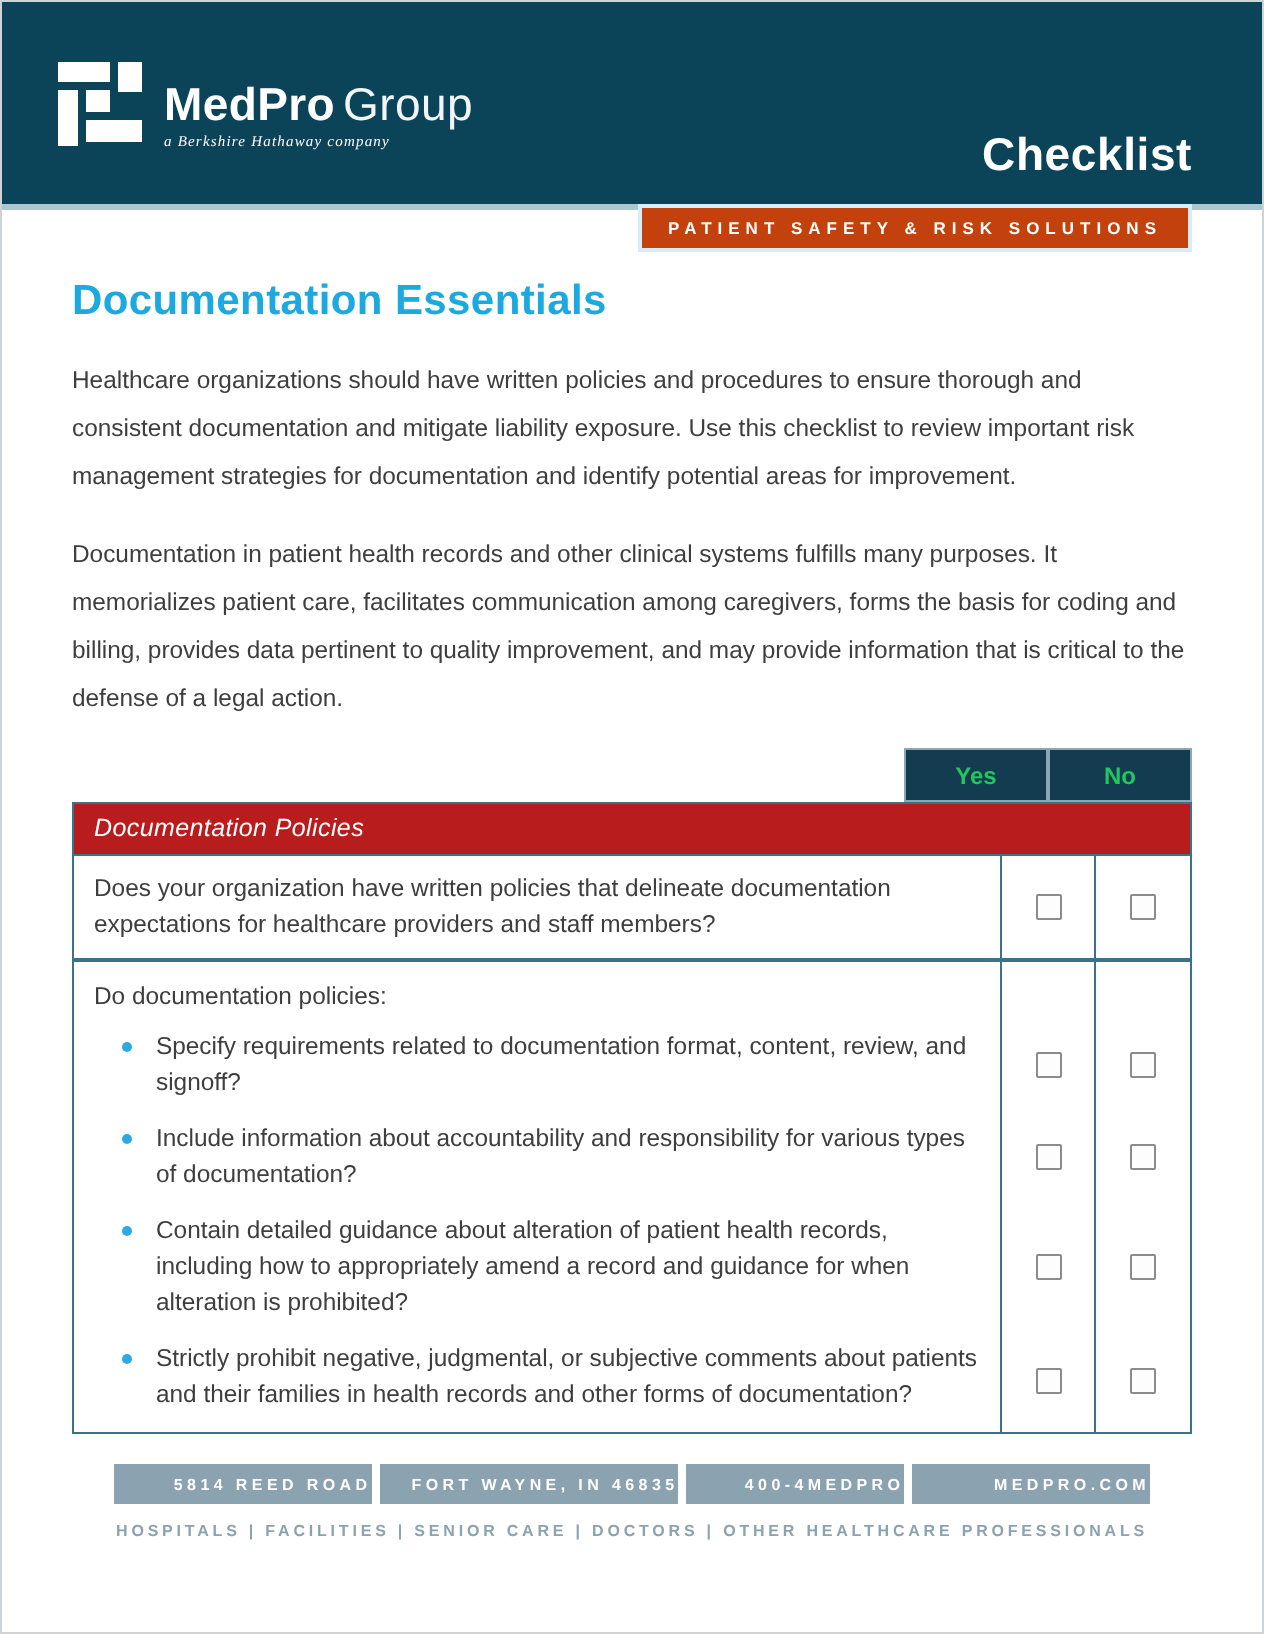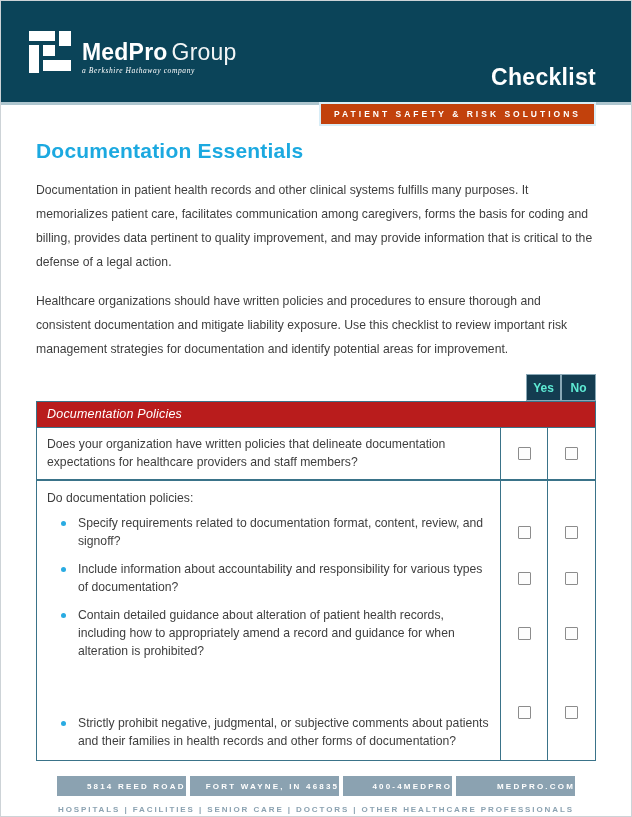--- a/index.html
+++ b/index.html
@@ -30,39 +30,39 @@
     letter-spacing:3px; padding:5px 13px; white-space:nowrap;
   }
   
   .content { padding:0 35px; }
   .page-title { margin-top:34px; text-align:left; color:#1ca9e0; font-size:21px; font-weight:bold; letter-spacing:0.2px; }
   .para { margin-top:15px; font-size:12.2px; line-height:24px; color:#3e3e3e; }
   
   .tbl { margin-top:13px; }
   .tbl-head { display:flex; justify-content:flex-end; }
   .hcell {
-    width:35px; height:27px; background:#143c50; color:#5eead4;
+    width:72px; height:27px; background:#143c50; color:#22c55e;
     font-size:12px; font-weight:bold; display:flex; align-items:center; justify-content:center;
     border:1px solid #89a8b6;
   }
   .hcell + .hcell { border-left:1px solid #89a8b6; }
   .tbl-body { border:1px solid #3a7389; }
   .section-bar {
     background:#b91c1c; color:#ffffff; font-style:italic; font-weight:normal;
     font-size:12.5px; padding:5px 10px 6px; letter-spacing:0.2px;
   }
   .row { display:flex; align-items:stretch; border-top:1px solid #3a7389; }
   .row-group { border-top:2px solid #3a7389; }
   .qtext { flex:1; padding:7px 10px 8px; font-size:12.2px; line-height:18px; color:#3e3e3e; }
   .ycell, .ncell { width:47px; border-left:1px solid #3a7389; display:flex; align-items:center; justify-content:center; }
   .ncell { width:48px; }
   .subrow { display:flex; align-items:stretch; }
   .lead-text { flex:1; padding:8px 10px 2px; font-size:12.2px; line-height:18px; color:#3e3e3e; }
   .bq { flex:1; display:flex; padding:5px 10px 5px 24px; }
-  .subrow.last .bq { padding-bottom:10px;margin-top:44px; }
+  .subrow.last .bq { padding-bottom:10px; }
   .dot { width:5px; height:5px; border-radius:50%; background:#29abe2; margin:7px 12px 0 0; flex-shrink:0; }
   .btext { font-size:12.2px; line-height:18px; color:#3e3e3e; }
   .checkbox { width:13px; height:13px; border:1px solid #8c8c8c; background:#fdfdfd; border-radius:1px; }
   
   .footer { margin-top:15px; }
   .fbar { display:flex; justify-content:center; gap:4px; padding:0 21px; }
   .fseg {
     background:#8ba2b1; color:#ffffff; font-size:8px; font-weight:bold;
     letter-spacing:2.2px; padding:6px 0 5px; text-align:right; white-space:nowrap;
   }
@@ -94,22 +94,22 @@
         </div>
         <div class="brand-tagline">a Berkshire Hathaway company</div>
       </div>
     </div>
     <div class="checklist-heading">Checklist</div>
     <div class="psrs-banner">PATIENT SAFETY &amp; RISK SOLUTIONS</div>
   </div>
 
   <div class="content">
     <div class="page-title">Documentation Essentials</div>
+    <div class="para">Healthcare organizations should have written policies and procedures to ensure thorough and consistent documentation and mitigate liability exposure. Use this checklist to review important risk management strategies for documentation and identify potential areas for improvement.</div>
     <div class="para">Documentation in patient health records and other clinical systems fulfills many purposes. It memorializes patient care, facilitates communication among caregivers, forms the basis for coding and billing, provides data pertinent to quality improvement, and may provide information that is critical to the defense of a legal action.</div>
-    <div class="para">Healthcare organizations should have written policies and procedures to ensure thorough and consistent documentation and mitigate liability exposure. Use this checklist to review important risk management strategies for documentation and identify potential areas for improvement.</div>
 
     <div class="tbl">
       <div class="tbl-head">
         <div class="hcell">Yes</div>
         <div class="hcell">No</div>
       </div>
       <div class="tbl-body">
         <div class="section-bar">Documentation Policies</div>
 
         <div class="row">

